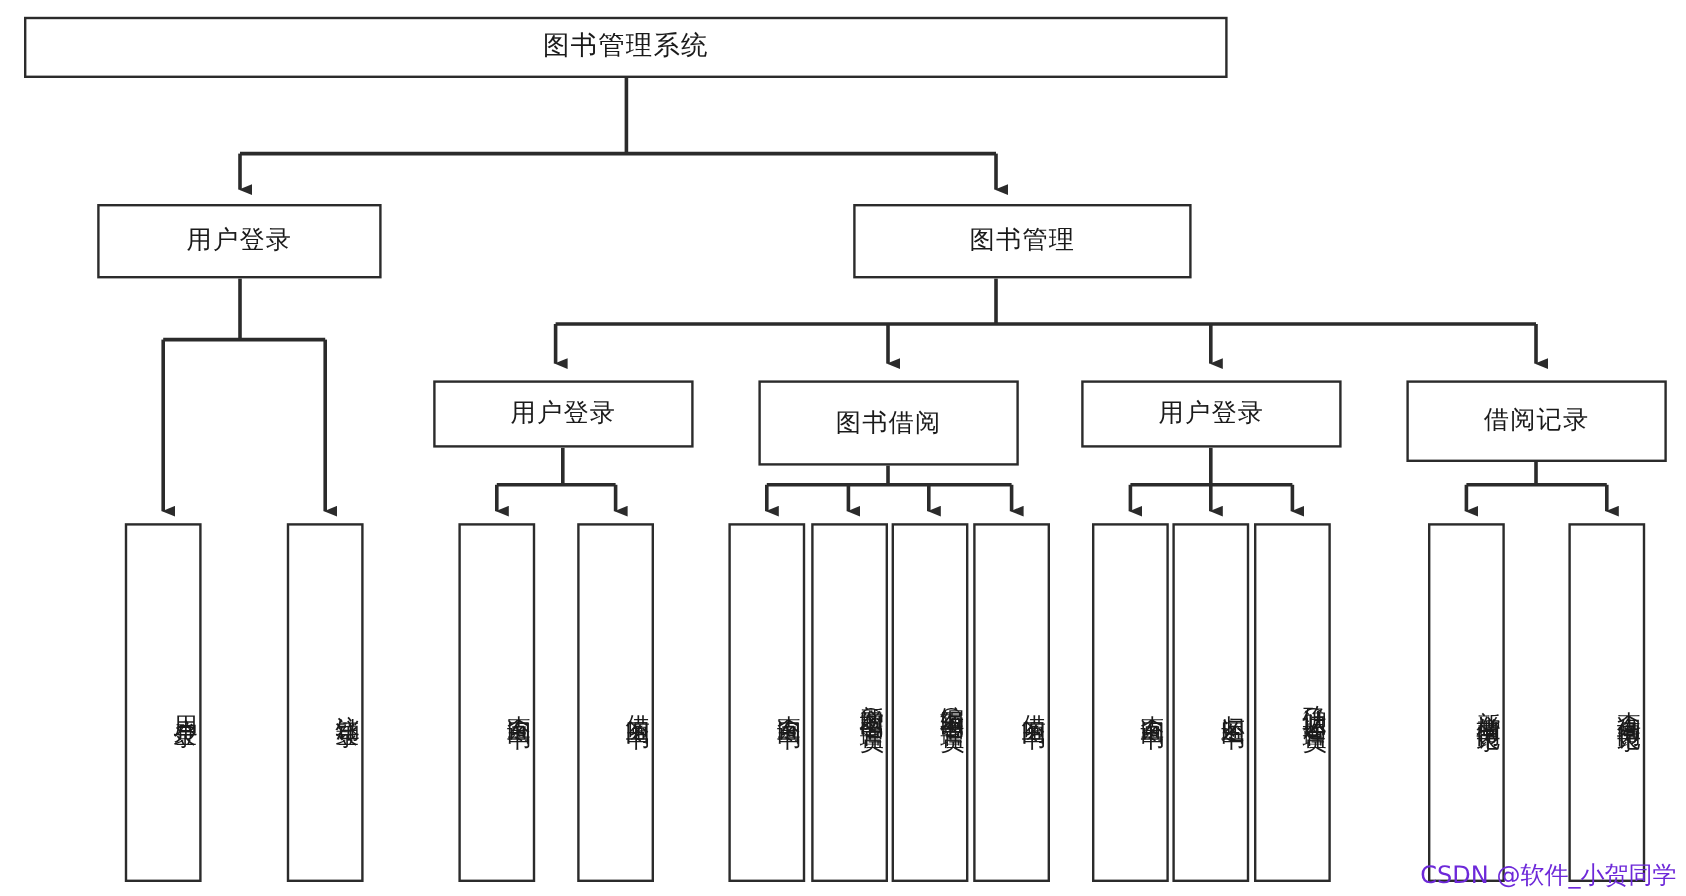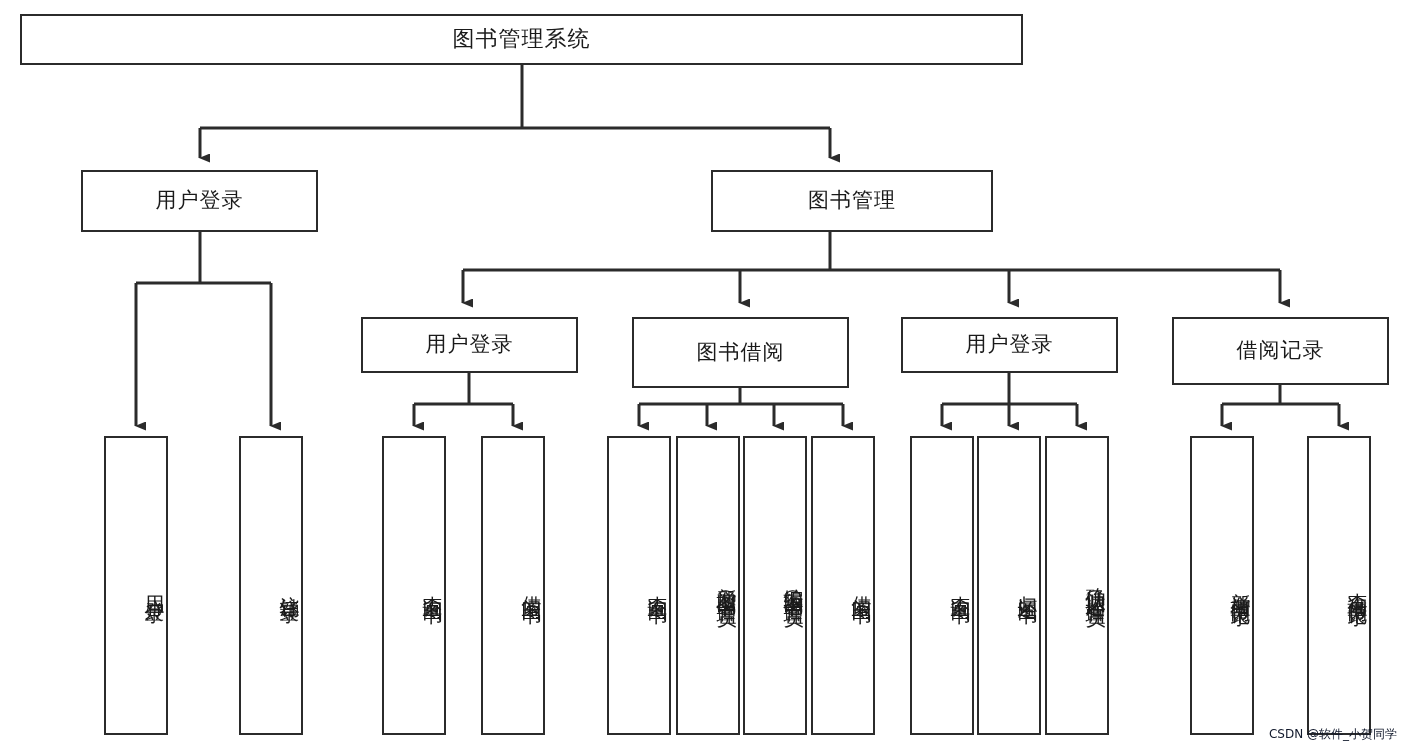--- a/index.html
+++ b/index.html
@@ -59,22 +59,22 @@
   }
   .node-v > span {
     display: inline-block;
     writing-mode: vertical-rl;
     text-orientation: upright;
   }
   .watermark {
     position: absolute;
     right: 8px;
     bottom: 4px;
-    font-size: 12px;
-    color: #0f172a;
+    font-size: 20px;
+    color: #6d28d9;
     z-index: 5;
     white-space: nowrap;
     font-family: "DejaVu Sans", "Liberation Sans", sans-serif;
   }
 </style>
 </head>
 <body>
 
 <div id="diagram-root">
 

